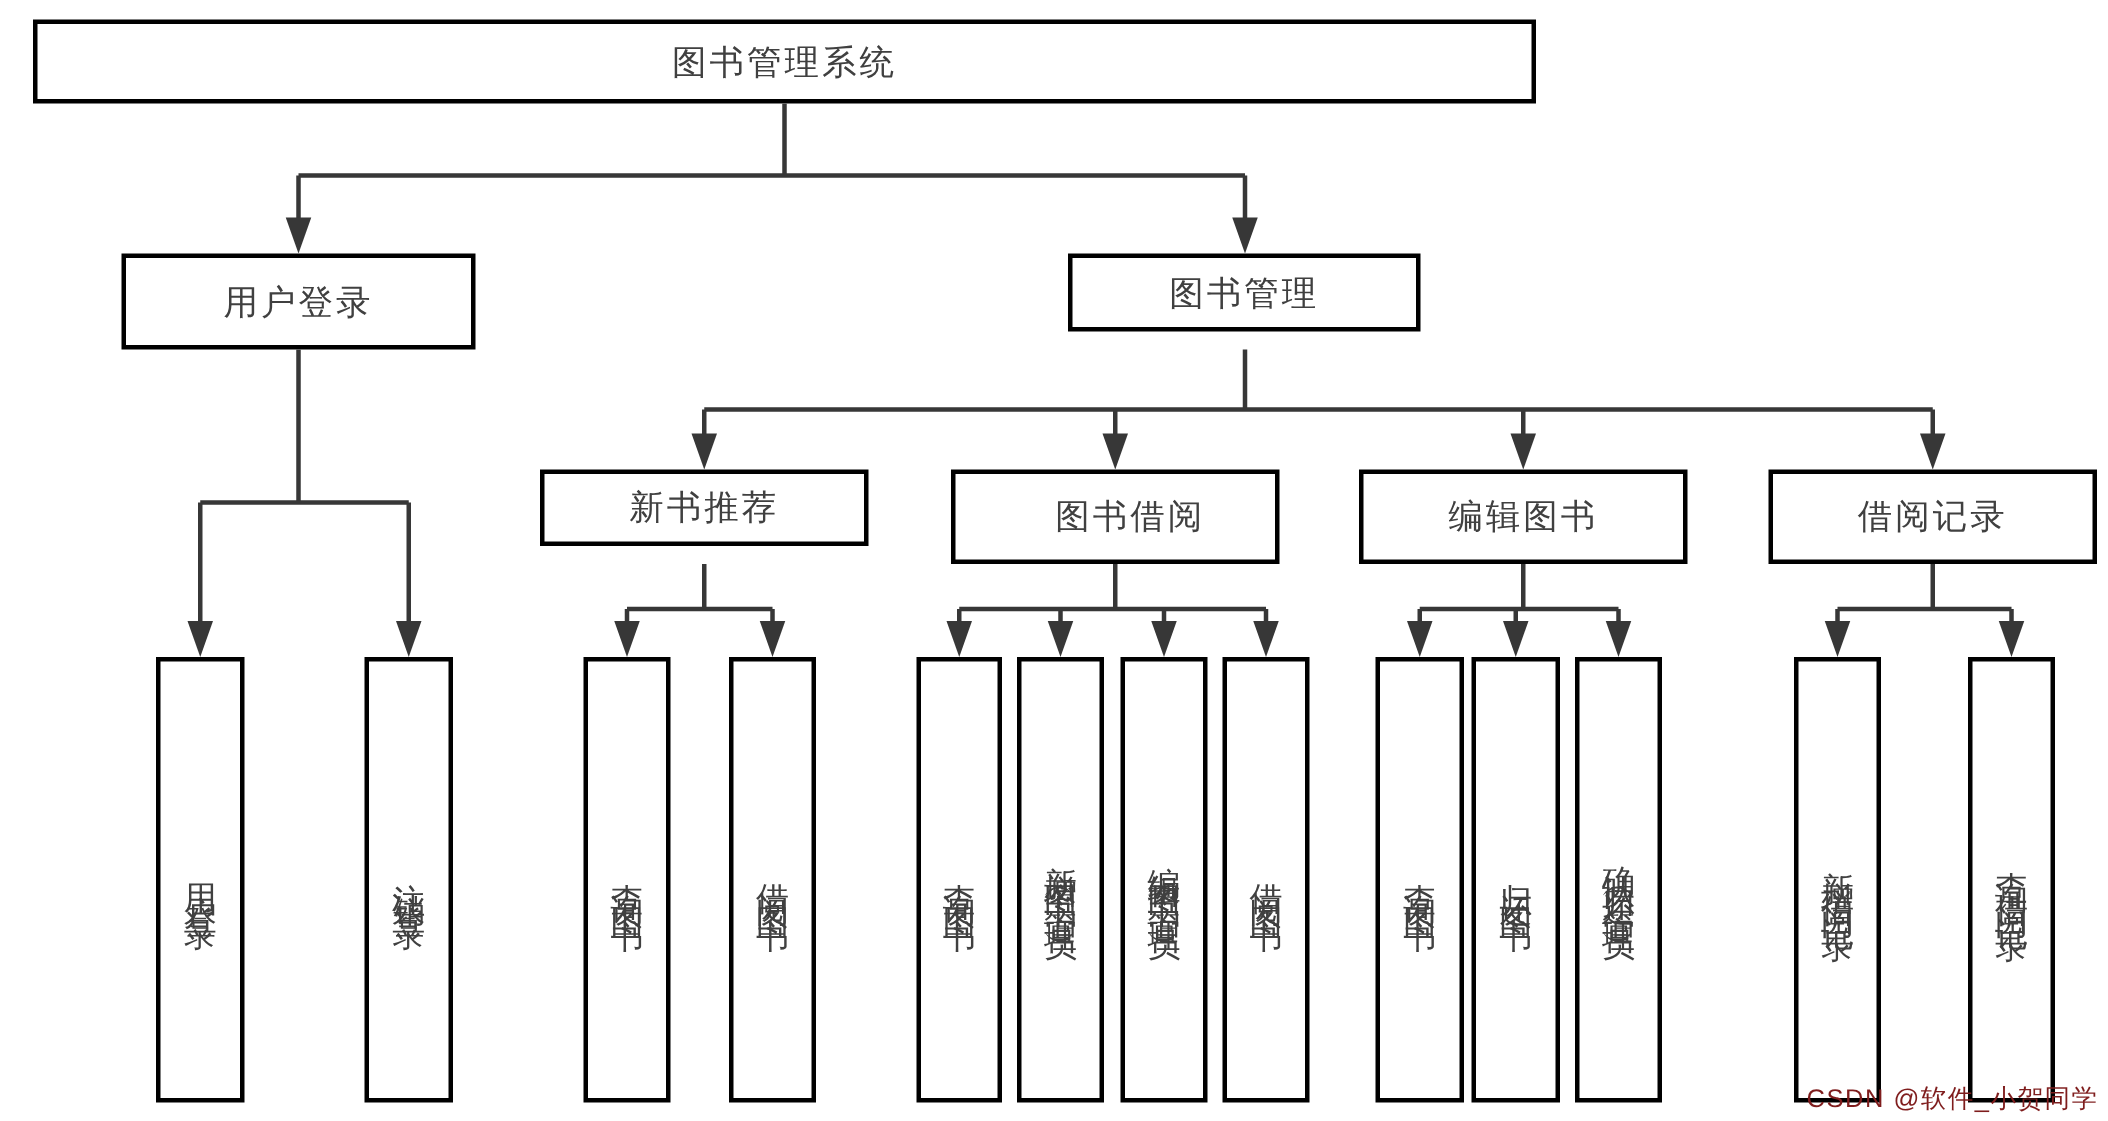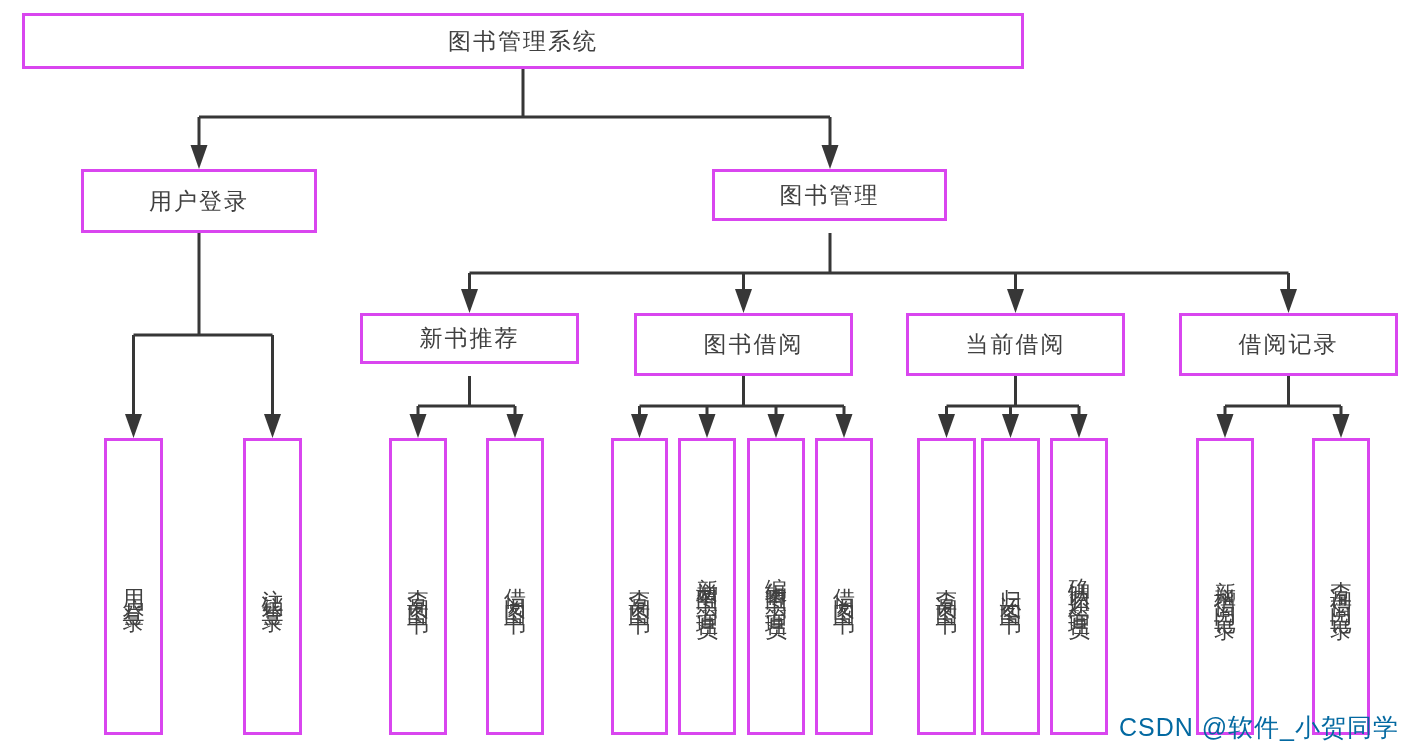--- a/index.html
+++ b/index.html
@@ -18,21 +18,21 @@
   .connectors {
     position: absolute;
     left: 0; top: 0;
     width: 1405px;
     height: 747px;
     pointer-events: none;
   }
   .box {
     position: absolute;
     box-sizing: border-box;
-    border: 3px solid #d946ef;
+    border: 3px solid #000000;
     background: #ffffff;
     display: flex;
     align-items: center;
     justify-content: center;
   }
   .hlabel {
     font-size: 23px;
     letter-spacing: 2px;
     color: #404040;
     white-space: nowrap;
@@ -48,22 +48,22 @@
     text-orientation: mixed;
     font-size: 22px;
     letter-spacing: 8px;
     color: #404040;
     line-height: 1;
   }
   .watermark {
     position: absolute;
     right: 6px;
     bottom: 3px;
-    font-size: 25px;
-    color: #0369a1;
+    font-size: 17px;
+    color: #7f1d1d;
     letter-spacing: 1px;
     pointer-events: none;
     white-space: nowrap;
   }
 </style>
 </head>
 <body>
 
 <div class="canvas">
 
@@ -109,21 +109,21 @@
     <span class="hlabel">图书管理</span>
   </div>
 
   <div class="box" style="left:360px; top:313px; width:219px; height:51px;">
     <span class="hlabel">新书推荐</span>
   </div>
   <div class="box" style="left:634px; top:313px; width:219px; height:63px;padding-left:20px;">
     <span class="hlabel">图书借阅</span>
   </div>
   <div class="box" style="left:906px; top:313px; width:219px; height:63px;">
-    <span class="hlabel">当前借阅</span>
+    <span class="hlabel">编辑图书</span>
   </div>
   <div class="box" style="left:1179px; top:313px; width:219px; height:63px;">
     <span class="hlabel">借阅记录</span>
   </div>
 
   <div class="box" style="left:104px; top:438px; width:59px; height:297px;">
     <span class="vtext">用户登录</span>
   </div>
   <div class="box" style="left:243px; top:438px; width:59px; height:297px;">
     <span class="vtext">注销登录</span>

